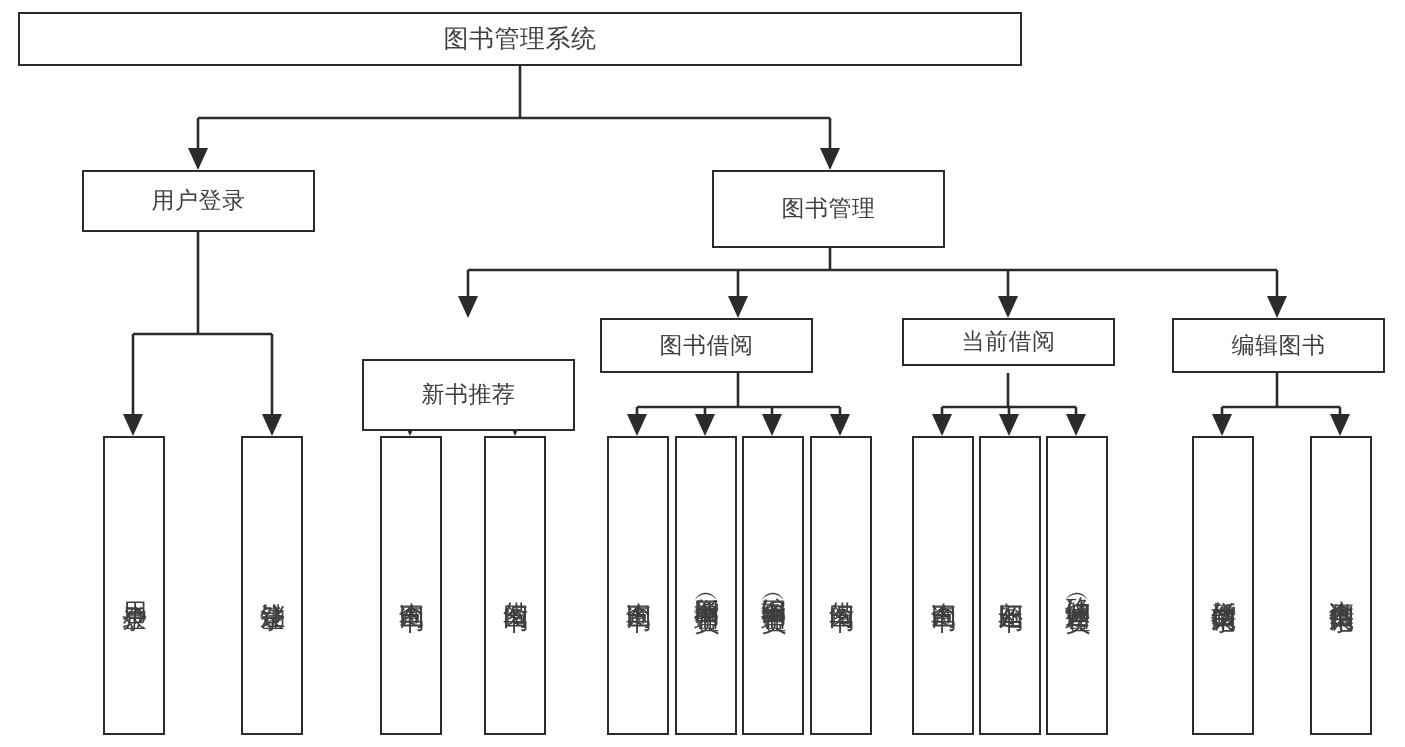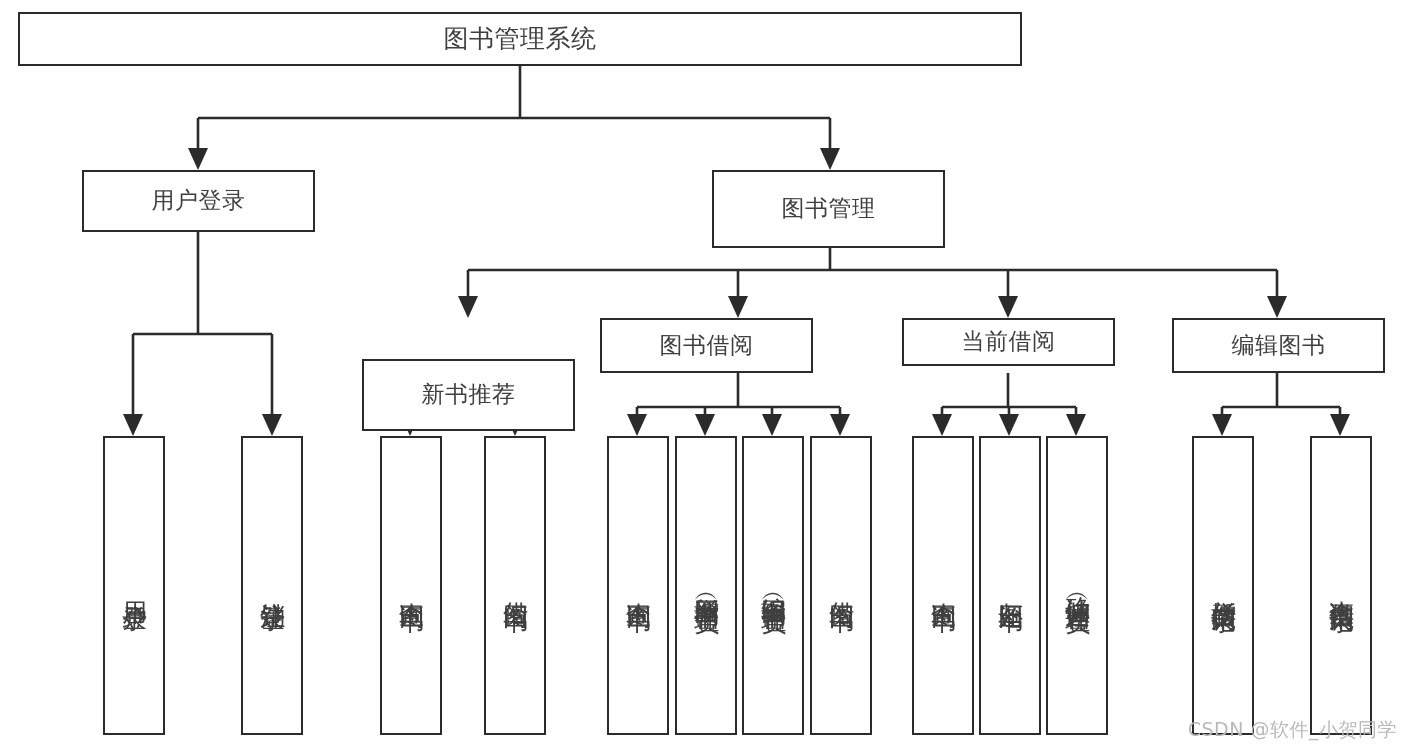--- a/index.html
+++ b/index.html
@@ -231,15 +231,14 @@
   </div>
 
   <div class="node leaf" style="left:1192px; top:436px; width:62px; height:299px;">
     <span class="label">新增借阅记录</span>
   </div>
 
   <div class="node leaf" style="left:1310px; top:436px; width:62px; height:299px;">
     <span class="label">查询借阅记录</span>
   </div>
 
-  <div id="watermark">CSDN @软件_小贺同学</div>
 
 </div>
 
 </body></html>

